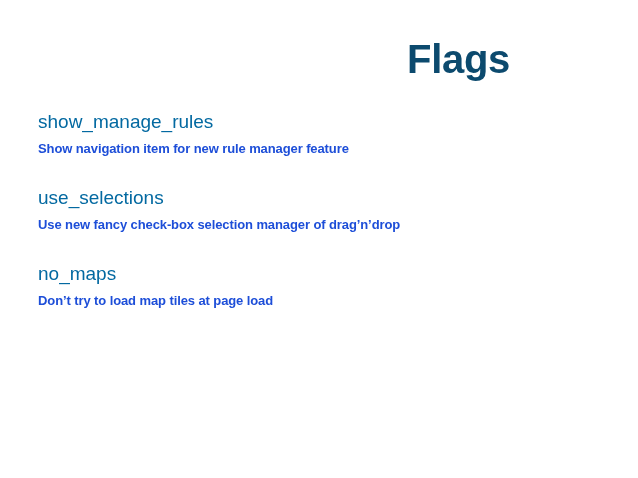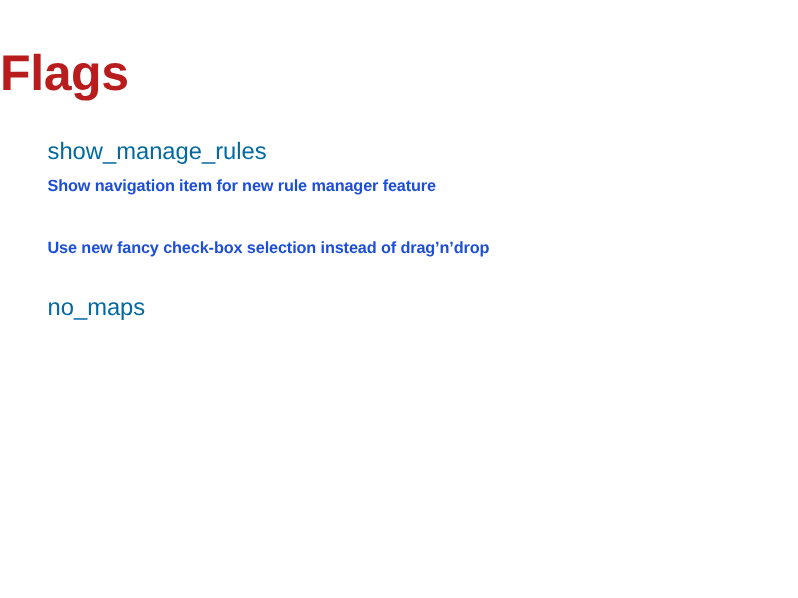--- a/index.html
+++ b/index.html
@@ -17,24 +17,24 @@
     height: 478px;
     background: #ffffff;
     overflow: hidden;
     box-sizing: border-box;
   }
   .slide-title {
     position: absolute;
     left: 0;
     top: 36px;
     width: 510px;
-    text-align: left;
+    text-align: right;
     font-size: 40px;
     font-weight: bold;
-    color: #b91c1c;
+    color: #0c4a6e;
     letter-spacing: -0.3px;
     line-height: 46px;
     white-space: nowrap;
   }
   .flag-list {
     position: absolute;
     left: 38px;
     top: 108px;
     width: 570px;
   }
@@ -69,22 +69,24 @@
   <div class="slide-title">Flags</div>
 
   <div class="flag-list">
 
     <div class="flag-block">
       <div class="flag-name">show_manage_rules</div>
       <div class="flag-desc">Show navigation item for new rule manager feature</div>
     </div>
 
     <div class="flag-block">
-      <div class="flag-desc">Use new fancy check-box selection instead of drag’n’drop</div>
+      <div class="flag-name">use_selections</div>
+      <div class="flag-desc">Use new fancy check-box selection manager of drag’n’drop</div>
     </div>
 
 
     <div class="flag-block">
       <div class="flag-name">no_maps</div>
+      <div class="flag-desc">Don’t try to load map tiles at page load</div>
     </div>
 
   </div>
 </div>
 
 </body></html>

